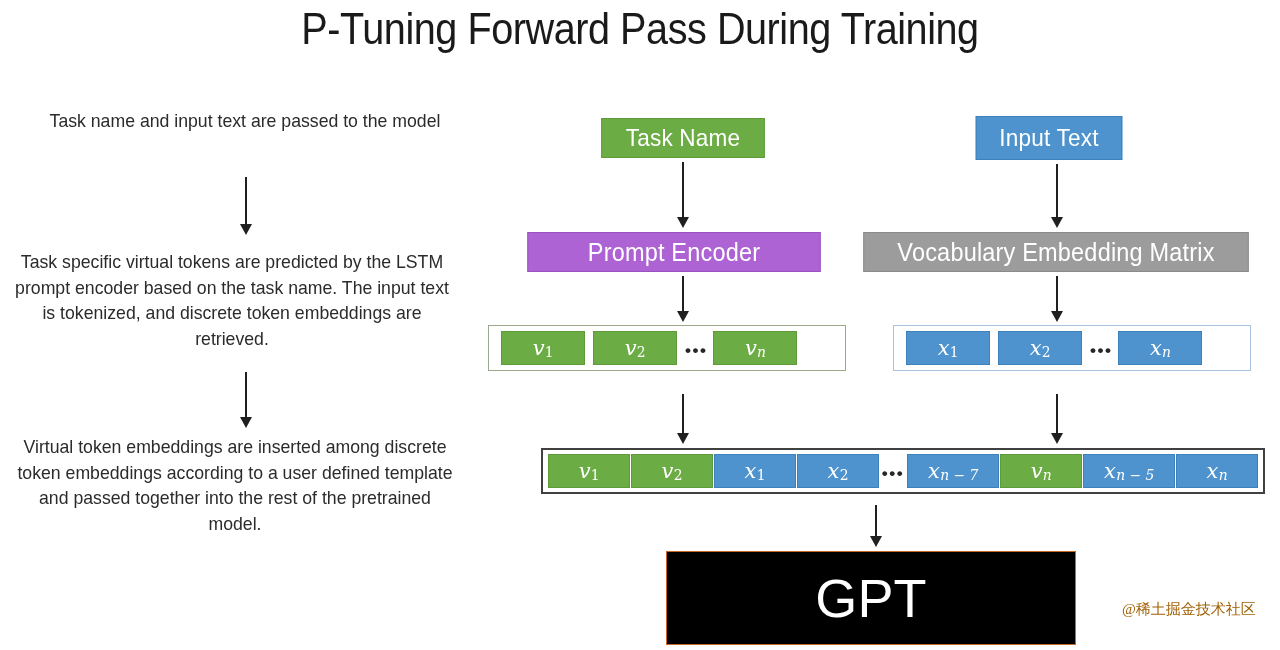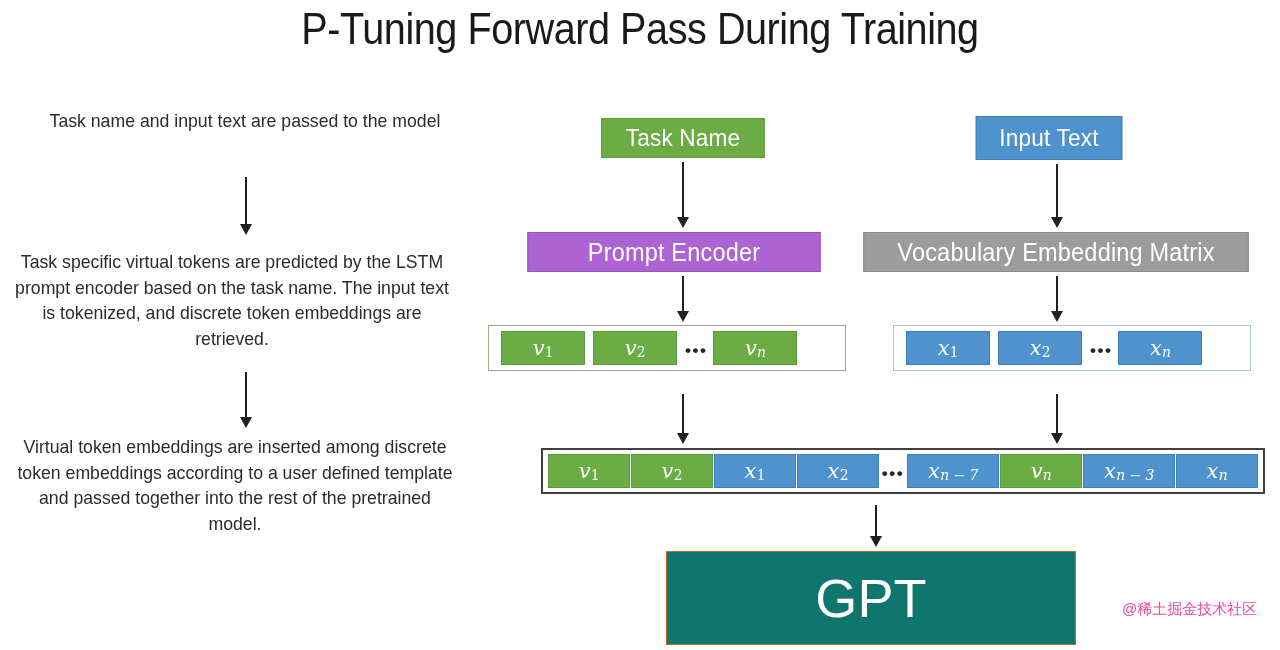--- a/index.html
+++ b/index.html
@@ -105,21 +105,21 @@
     font-size: 25px;
   }
   #vocab-box {
     left: 851px; top: 232px; width: 410px; height: 40px;
     background: #9C9C9C;
     border: 1.5px solid #8A8A8A;
     font-size: 25px;
   }
   #gpt-box {
     left: 666px; top: 551px; width: 410px; height: 94px;
-    background: #0f766e;
+    background: #000000;
     border: 1.5px solid #C8671F;
     font-size: 54px;
   }
 
   
   .strip {
     position: absolute;
     box-sizing: border-box;
     background: #ffffff;
     display: flex;
@@ -188,23 +188,23 @@
   }
   .tsub.num { font-style: normal; }
 
   
   #watermark {
     position: absolute;
     left: 1122px;
     top: 600px;
     font-size: 15px;
     line-height: 18px;
-    color: #ec4899;
+    color: #a16207;
     white-space: nowrap;
-    font-family: Liberation Sans, sans-serif;
+    font-family: Liberation Serif, serif;
   }
 </style>
 </head>
 <body>
 
 <div id="canvas">
 
   <div id="title">P-Tuning Forward Pass During Training</div>
 
   <div class="note" id="note-1">Task name and input text are passed to the model</div>
@@ -314,21 +314,21 @@
     <div class="token blue wide">
       <span>x</span>
         <span class="tsub">n − 7</span>
     </div>
     <div class="token green">
       <span>v</span>
         <span class="tsub">n</span>
     </div>
     <div class="token blue wide">
       <span>x</span>
-        <span class="tsub">n − 3</span>
+        <span class="tsub">n − 5</span>
     </div>
     <div class="token blue">
       <span>x</span>
         <span class="tsub">n</span>
     </div>
   </div>
 
   <div class="v-arrow" style="left:868px; top:505px; height:42px;">
     <div class="shaft" style="height:31px;"></div>
     <div class="head" style="top:31px;"></div>

